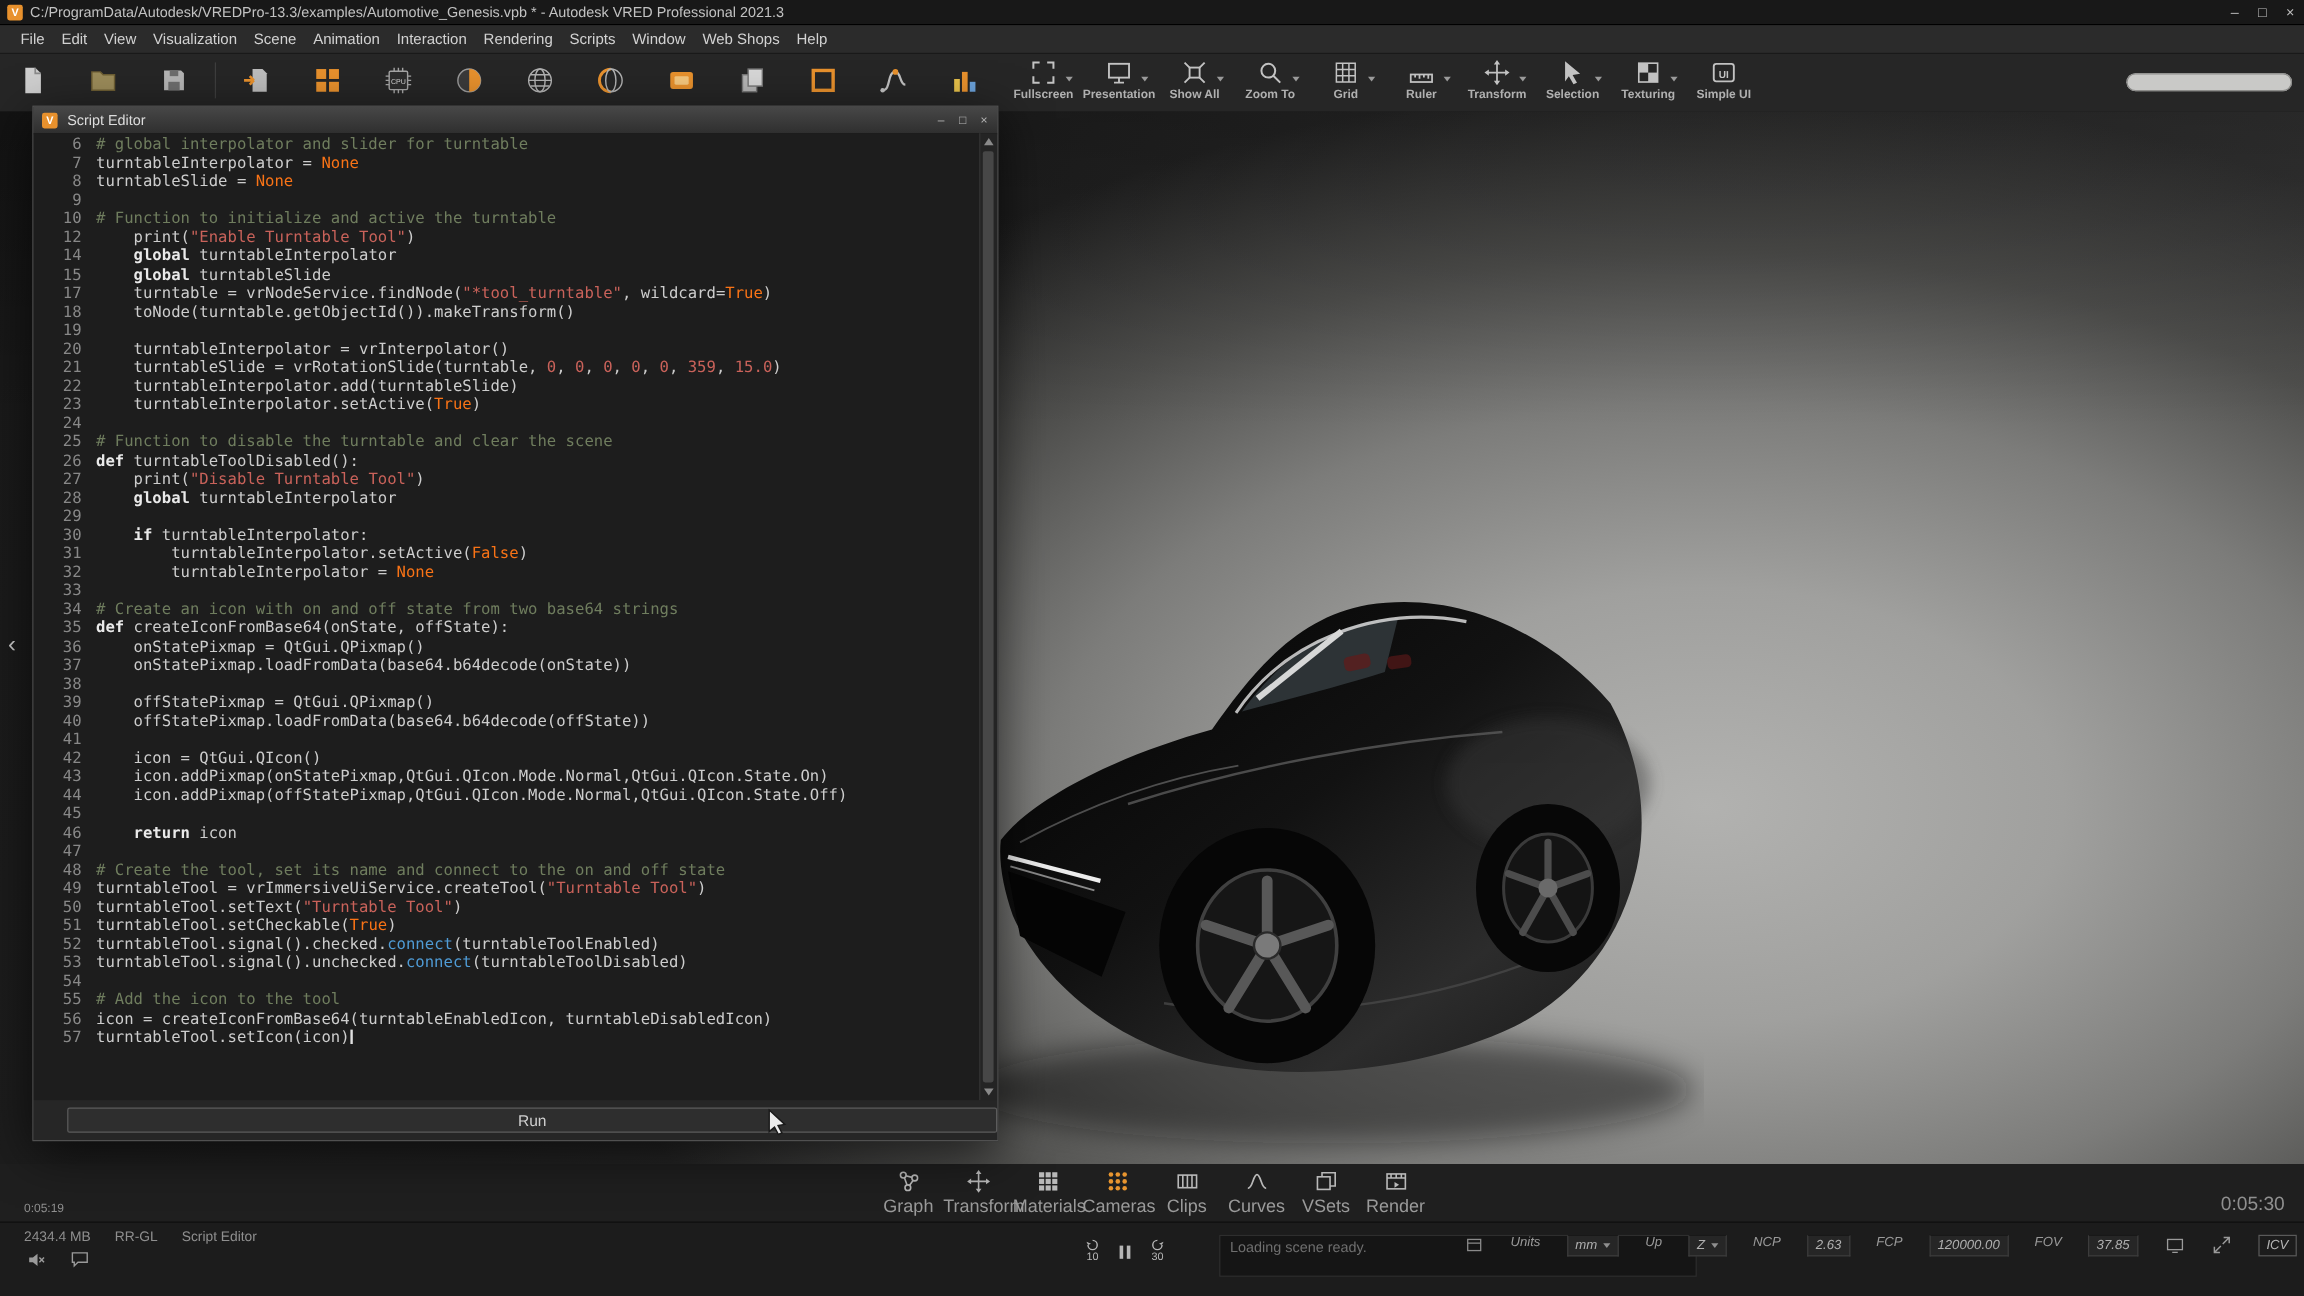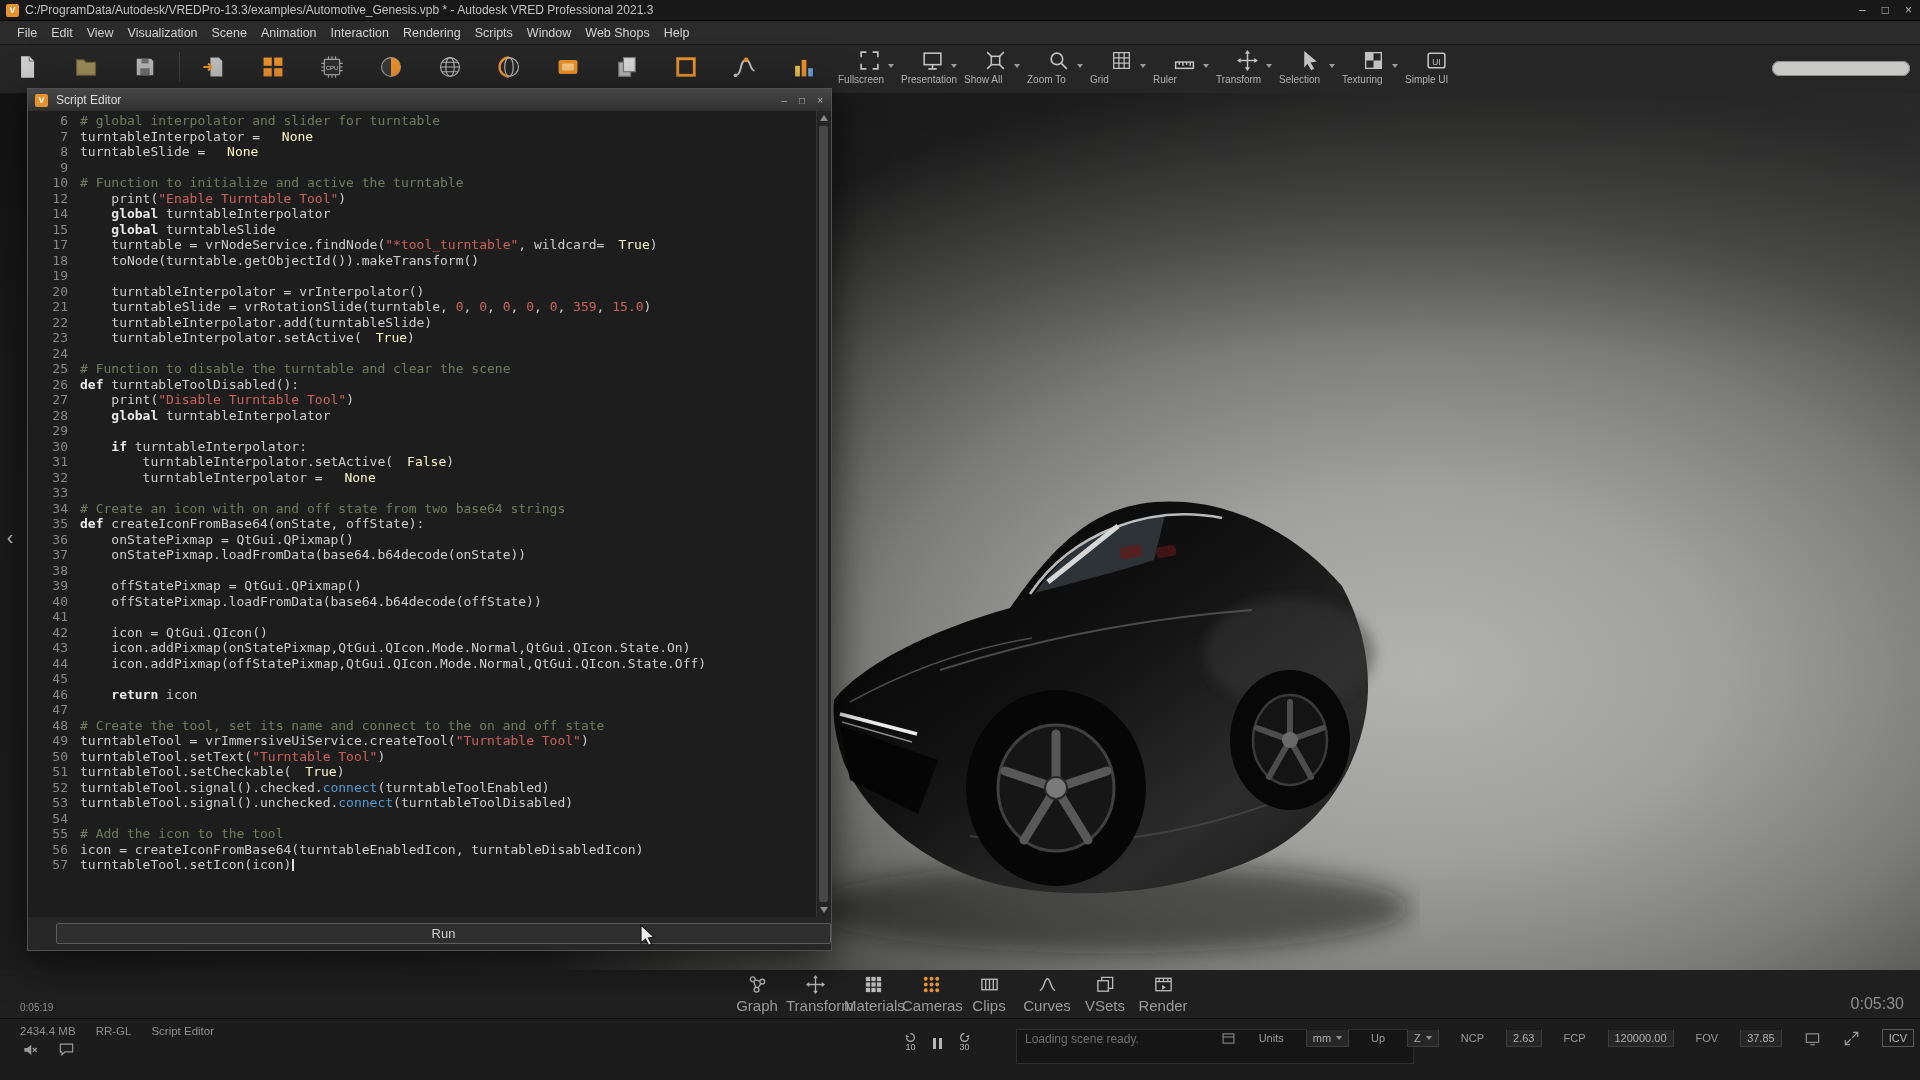--- a/index.html
+++ b/index.html
@@ -17,21 +17,21 @@
   .menubar{position:absolute;top:21px;left:0;right:0;height:23px;background:#2b2b2b;border-bottom:1px solid #191919;
            display:flex;align-items:center;padding-left:10px;font-size:12.5px;color:#d2d2d2;}
   .menu-item{padding:0 7px;white-space:nowrap;}
   
   .toolbar{position:absolute;top:45px;left:0;right:0;height:48px;background:#262626;border-bottom:1px solid #141414;}
   .tb-left{position:absolute;left:14px;top:7px;display:flex;gap:33px;align-items:center;}
   .tb-icon{width:26px;height:26px;}
   .tb-icon svg{width:100%;height:100%;}
   .tb-sep{width:1px;height:30px;background:#3e3e3e;margin:0 -12px;}
   .tb-right{position:absolute;left:838px;top:3px;display:flex;}
-  .tb-btn{width:63px;color:#c2c2c2;position:relative;}
+  .tb-btn{width:63px;text-align:center;color:#c2c2c2;position:relative;font-weight:bold;}
   .tb-btn-icon{width:23px;height:23px;margin:1px auto 0;}
   .tb-btn-icon svg{width:100%;height:100%;}
   .dd-arrow{position:absolute;right:7px;top:16px;width:0;height:0;border-left:3.5px solid transparent;
             border-right:3.5px solid transparent;border-top:4.5px solid #9a9a9a;}
   .tb-btn-label{font-size:10px;color:#b0b0b0;margin-top:2px;white-space:nowrap;}
   .tb-slider{position:absolute;right:10px;top:16px;width:138px;height:15px;background:#c9c9c7;border-radius:8px;box-shadow:inset 0 0 0 1px #8c8c8a;}
   
   .viewport{position:absolute;top:93px;left:0;width:1920px;height:877px;
     background:
       radial-gradient(1150px 700px at 74% 66%, #b2b2b0 0%, #a0a09e 26%, #7c7c7a 48%, #50504e 66%, rgba(40,40,40,0) 86%),
@@ -47,21 +47,21 @@
   .se-title{margin-left:2px;}
   .se-btns{position:absolute;right:8px;display:flex;gap:12px;font-size:10px;color:#b5b5b5;}
   .se-code{position:absolute;top:22px;left:0;right:14px;bottom:33px;background:#1d1d1d;overflow:hidden;
            font-family:"DejaVu Sans Mono",monospace;font-size:13px;padding-top:2px;}
   .code-line{display:flex;height:15.5px;line-height:15.5px;white-space:pre;}
   .gutter{width:40px;min-width:40px;text-align:right;padding-right:12px;color:#888;}
   .code-text{color:#cdcdcd;}
   .code-text .c{color:#6f7d5e;}
   .code-text .s{color:#c9625a;}
   .code-text .k{color:#eaeaea;font-weight:bold;}
-  .code-text .o{color:#fef9c3;margin-left:14px;}
+  .code-text .o{color:#f97316;}
   .code-text .n{color:#c9625a;}
   .code-text .b{color:#4f9bd5;}
   .caret{display:inline-block;width:2px;height:12px;background:#e0e0e0;margin-left:1px;vertical-align:-2px;}
   .se-scroll{position:absolute;top:22px;right:0;width:14px;bottom:33px;background:#242424;border-left:1px solid #333;}
   .se-scroll .thumb{position:absolute;left:2px;top:15px;bottom:15px;width:9px;background:#474747;border-radius:2px;}
   .sarr{position:absolute;left:3px;width:0;height:0;border-left:4px solid transparent;border-right:4px solid transparent;}
   .sarr.up{top:4px;border-bottom:6px solid #8a8a8a;}
   .sarr.dn{bottom:4px;border-top:6px solid #8a8a8a;}
   .se-runrow{position:absolute;left:0;right:0;bottom:0;height:33px;background:#262626;display:flex;align-items:center;justify-content:center;}
   .se-run{width:calc(100% - 18px);height:21px;background:#2e2e2e;border:1px solid #5c5c5c;color:#cfcfcf;
@@ -86,21 +86,21 @@
   .chat-ic{position:absolute;left:58px;top:22px;}
   .playback{position:absolute;left:905px;top:13px;display:flex;gap:17px;align-items:center;color:#b5b5b5;}
   .pb-skip{display:flex;flex-direction:column;align-items:center;font-size:9px;line-height:9px;color:#b5b5b5;}
   .pb-skip .pb-ic{width:11px;height:11px;}
   .pb-skip .pb-ic svg{width:100%;height:100%;}
   .pb-ic.flip{transform:scaleX(-1);}
   .pb-pause{display:flex;gap:3px;align-items:center;padding-top:2px;}
   .pb-pause i{display:block;width:3px;height:11px;background:#b5b5b5;}
   .sb-msg{position:absolute;left:1016px;top:10px;width:398px;height:35px;background:#151515;border:1px solid #2e2e2e;
           color:#6e6e6e;font-size:12px;line-height:18px;padding-left:8px;box-sizing:border-box;}
-  .sb-right{position:absolute;right:6px;top:10px;display:flex;align-items:center;gap:22px;font-size:11px;color:#9a9a9a;}
+  .sb-right{position:absolute;right:6px;top:10px;display:flex;align-items:flex-start;gap:22px;font-size:11px;color:#9a9a9a;font-style:italic;}
   .sb-box{background:#262626;border:1px solid #3c3c3c;border-top-color:#181818;color:#b0b0b0;height:16px;
           padding:0 6px;display:flex;align-items:center;gap:5px;white-space:nowrap;}
   .dd{width:0;height:0;border-left:3px solid transparent;border-right:3px solid transparent;border-top:4px solid #8f8f8f;display:inline-block;}
   .sb-icv{border:1px solid #5a5a5a;height:16px;line-height:16px;padding:0 6px;color:#b5b5b5;}
 </style>
 </head>
 <body>
 
 <div id="root">
 

